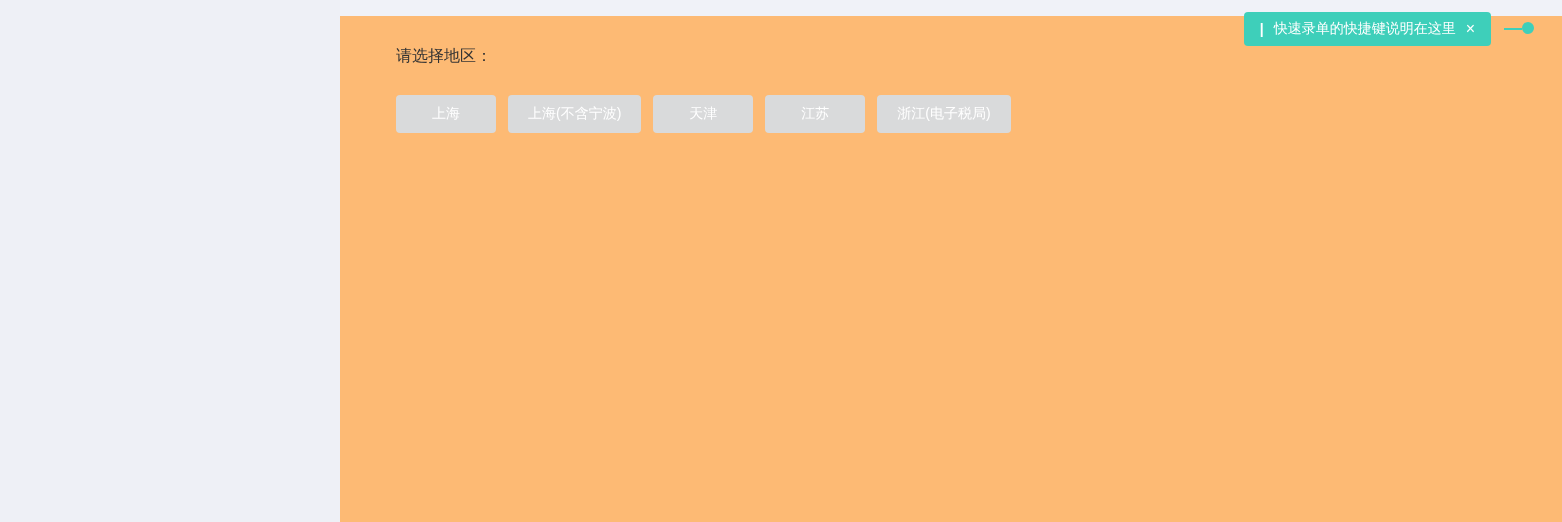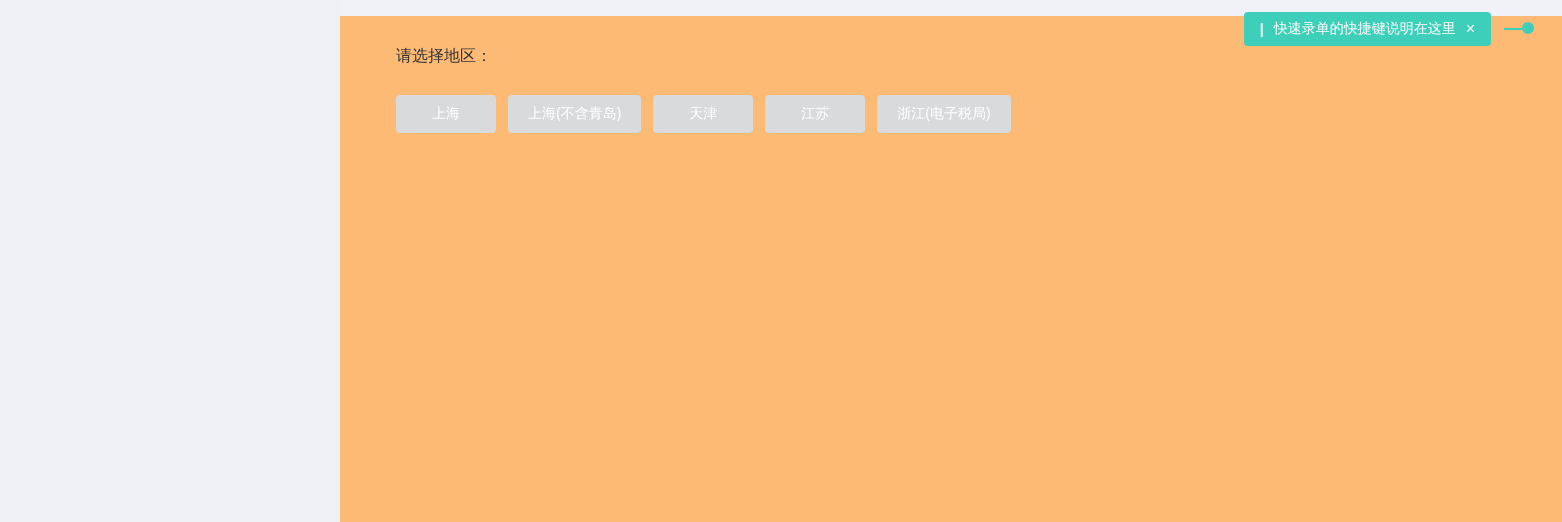--- a/index.html
+++ b/index.html
@@ -118,21 +118,21 @@
 <body>
 
 <div class="left-sidebar"></div>
 
 <div class="main-content">
   <div class="page-title">请选择地区：</div>
 
   <div class="region-buttons">
 
   <button class="region-btn">上海</button>
-      <button class="region-btn">上海(不含青岛)</button>
+      <button class="region-btn">上海(不含宁波)</button>
       <button class="region-btn">天津</button>
       <button class="region-btn">江苏</button>
       <button class="region-btn">浙江(电子税局)</button>
     </div>
 </div>
 
 <div class="tooltip-bar">
   <span>快速录单的快捷键说明在这里</span>
   <span class="tooltip-close">×</span>
 </div>

